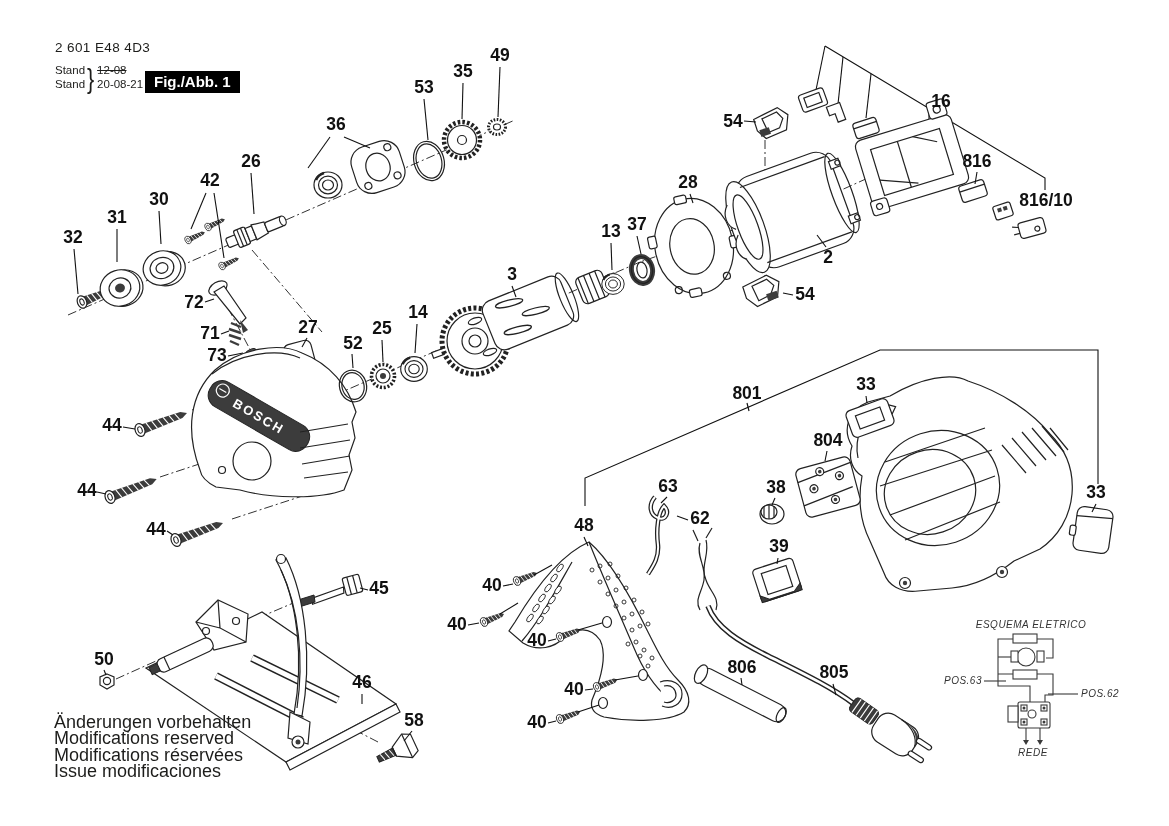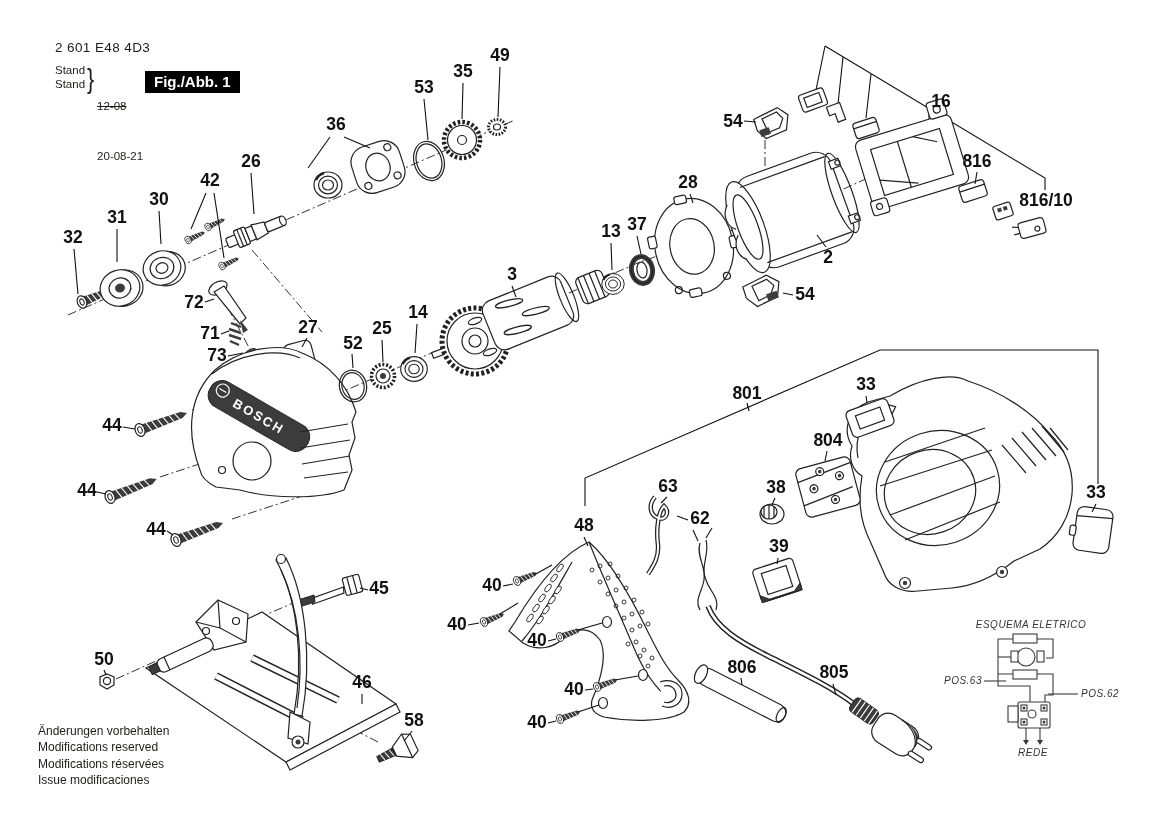--- a/index.html
+++ b/index.html
@@ -3,25 +3,25 @@
 <meta charset="utf-8">
 <style>
   html,body{margin:0;padding:0;background:#e8e8e8;}
   .page{position:relative;width:1169px;height:826px;background:#ffffff;overflow:hidden;
         font-family:"Liberation Sans",sans-serif;color:#1d1d1b;}
   .art{position:absolute;left:0;top:0;}
   .hdr-code{position:absolute;left:55px;top:40px;font-size:13.5px;letter-spacing:.4px;}
   .hdr-stand{position:absolute;left:55px;top:64px;display:flex;align-items:flex-start;font-size:11.5px;}
   .hdr-stand .lbls div{line-height:13.5px;}
   .brace{font-size:27px;font-weight:300;margin:0 2px 0 1px;transform:scaleX(.8);}
-  .vals div{line-height:13.5px;margin-top:36px;}
+  .vals div{line-height:13.5px;}
   .struck{text-decoration:line-through;}
   .figbox{position:absolute;left:145px;top:71px;background:#000;color:#fff;
           font-size:15px;font-weight:bold;padding:2px 9px 3px 9px;}
-  .footer{position:absolute;left:38px;top:714px;font-size:12px;line-height:16.4px;margin-top:9px;}
+  .footer{position:absolute;left:54px;top:714px;font-size:18px;line-height:16.4px;}
   
   .ln{stroke:#222;stroke-width:1.2;fill:none;}
   .fw{stroke:#222;stroke-width:1.2;fill:#fff;}
   .cl{stroke:#333;stroke-width:1;fill:none;stroke-dasharray:9 3 2 3;}
   .ld{stroke:#111;stroke-width:1.1;fill:none;}
   .pl{font:bold 17.5px "Liberation Sans",sans-serif;fill:#111;text-anchor:middle;}
   .sch{stroke:#3a3a3a;stroke-width:1.1;fill:none;}
   .schw{stroke:#3a3a3a;stroke-width:1.1;fill:#fff;}
   .scht{font:italic 10px "Liberation Sans",sans-serif;fill:#333;letter-spacing:.5px;}
 </style>

